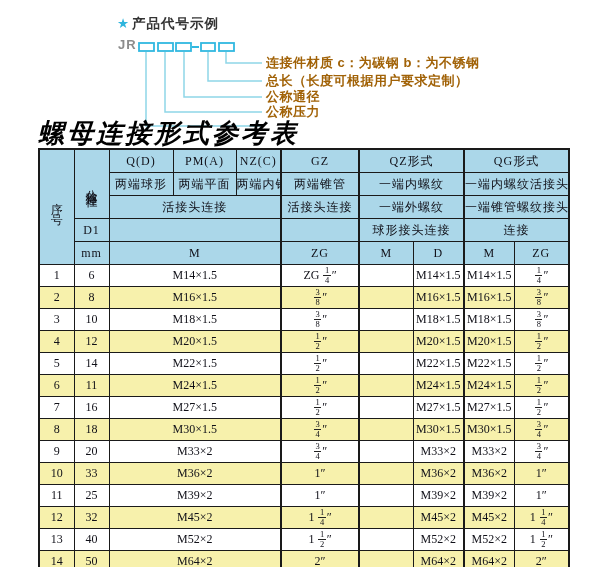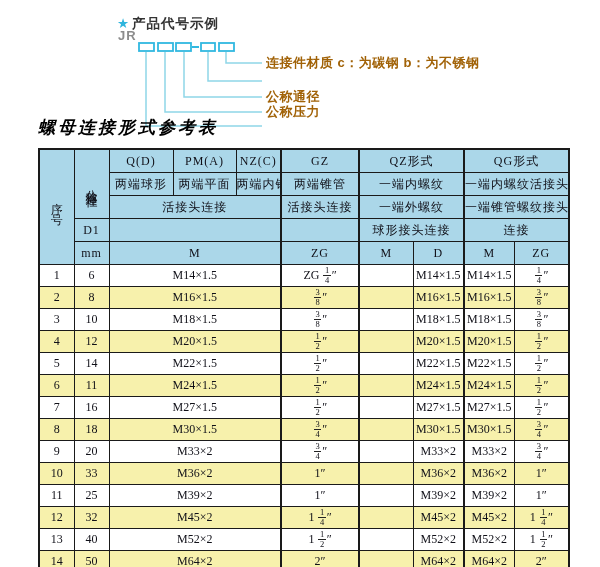--- a/index.html
+++ b/index.html
@@ -8,33 +8,33 @@
     font-family:"Liberation Sans","DejaVu Sans",sans-serif; overflow:hidden;
     color:#222;
   }
   
   .diag-heading {
     position:absolute; left:117px; top:15px; font-size:13.5px; font-weight:bold;
     color:#333; letter-spacing:1px;
   }
   .diag-heading .star { color:#2fb5dd; margin-right:2px; }
   .diag-prefix {
-    position:absolute; left:118px; top:28px; font-size:13px; font-weight:bold;
+    position:absolute; left:118px; top:37px; font-size:13px; font-weight:bold;
     color:#8c8c8c; letter-spacing:1px;
   }
   .diag-svg { position:absolute; left:0; top:0; }
   .diag-label {
     position:absolute; left:266px; font-size:13px; font-weight:bold; color:#a16207;
     line-height:14px; white-space:nowrap; letter-spacing:0.5px;
   }
   
   .table-title {
     position:absolute; left:38px; top:116px;
     font-family:"DejaVu Serif","Liberation Serif",serif;
-    font-style:italic; font-weight:bold; font-size:17px; color:#000;
+    font-style:italic; font-weight:bold; font-size:26px; color:#000;
     letter-spacing:3px; white-space:nowrap;
   }
   
   table.ref {
     position:absolute; left:38px; top:148px; width:530px;
     border-collapse:collapse; table-layout:fixed;
     border:2px solid #1a1a1a;
     font-family:"Liberation Serif","DejaVu Serif",serif;
     font-size:12px; color:#101018;
   }
@@ -84,20 +84,21 @@
       <polyline points="146,52 146,126 262,126"></polyline>
     </g>
   </svg>
 
   <div class="diag-heading">
     <span class="star">★</span><span>产品代号示例</span>
   </div>
   <div class="diag-prefix">JR</div>
 
   <div class="diag-label" style="top:56px;">连接件材质  c：为碳钢  b：为不锈钢</div>
+  <div class="diag-label" style="top:74px;">总长（长度可根据用户要求定制）</div>
   <div class="diag-label" style="top:90px;">公称通径</div>
   <div class="diag-label" style="top:105px;">公称压力</div>
 
   <div class="table-title">螺母连接形式参考表</div>
 
   <table class="ref">
     <colgroup>
       <col style="width:35px">
         <col style="width:35px">
       <col style="width:64px">

